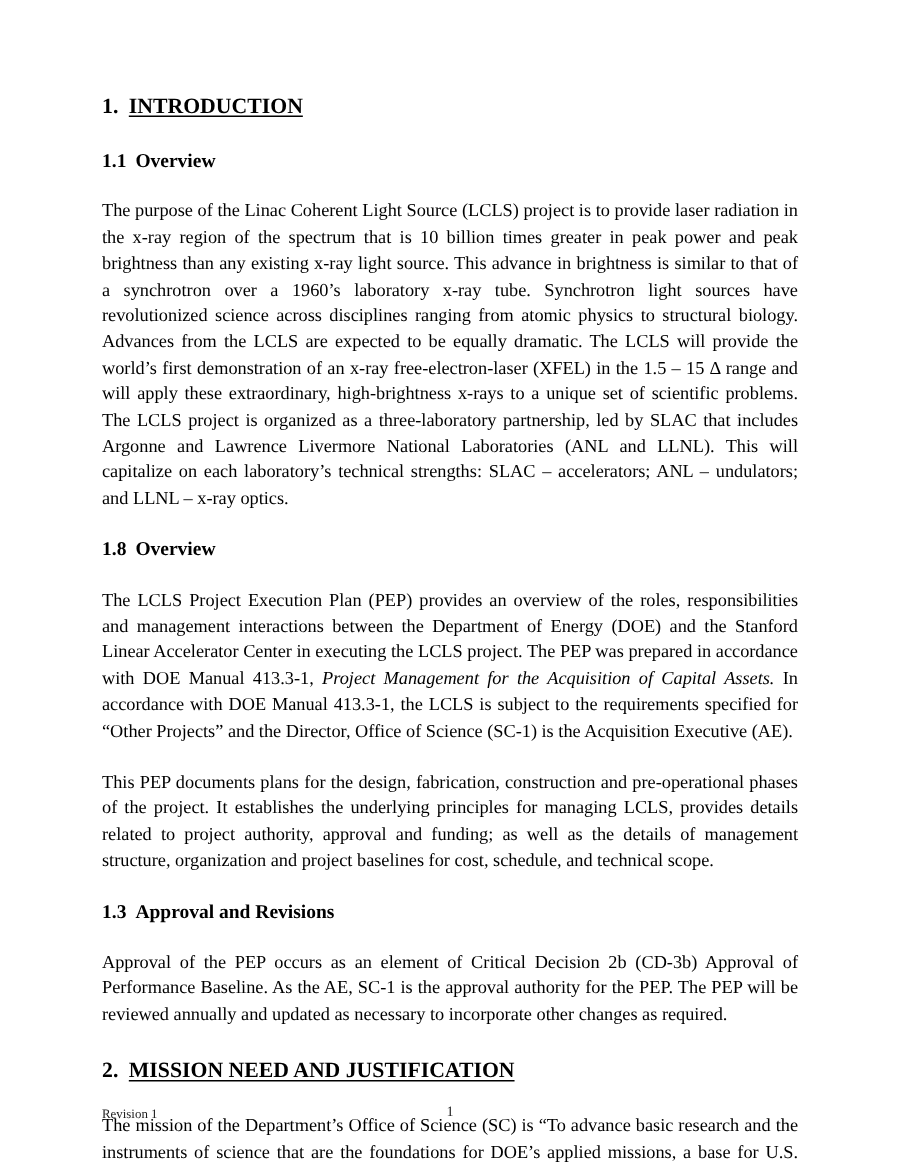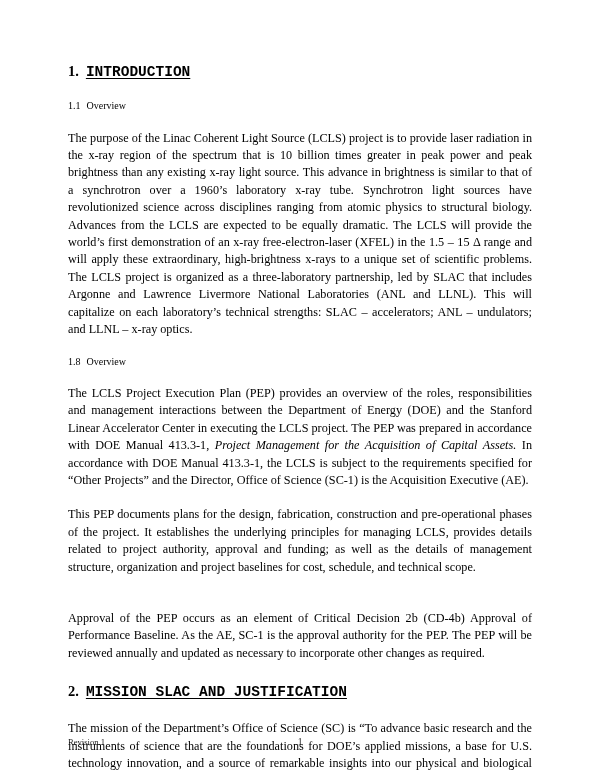--- a/index.html
+++ b/index.html
@@ -31,25 +31,24 @@
     line-height: 1.25;
     white-space: nowrap;
   }
   .h1 .num {
     text-decoration: none;
     margin-right: 7px;
   }
   .h1 .txt {
     text-decoration: underline;
     text-underline-offset: 2px;
-    font-family: Liberation Mono, monospace;
   }
   .h2 {
-    font-size: 10px;
-    font-weight: normal;
+    font-size: 13px;
+    font-weight: bold;
     line-height: 1.25;
     margin: 0;
   }
   .h2 .num {
     margin-right: 6px;
   }
 
   
   .para {
     font-size: 12.2px;
@@ -114,27 +113,30 @@
 
     <h2 class="h2">
       <span class="num">1.8</span><span>Overview</span>
     </h2>
     <div class="sp-after-h2"></div>
     <p class="para">The LCLS Project Execution Plan (PEP) provides an overview of the roles, responsibilities and management interactions between the Department of Energy (DOE) and the Stanford Linear Accelerator Center in executing the LCLS project. The PEP was prepared in accordance with DOE Manual 413.3-1, <em>Project Management for the Acquisition of Capital Assets.</em>  In accordance with DOE Manual 413.3-1, the LCLS is subject to the requirements specified for “Other Projects” and the Director, Office of Science (SC-1) is the Acquisition Executive (AE).</p>
     <div class="sp-after-para"></div>
     <p class="para">This PEP documents plans for the design, fabrication, construction and pre-operational phases of the project. It establishes the underlying principles for managing LCLS, provides details related to project authority, approval and funding; as well as the details of management structure, organization and project baselines for cost, schedule, and technical scope.</p>
     <div class="sp-before-h2"></div>
 
+    <h2 class="h2">
+      <span class="num">1.3</span><span>Approval and Revisions</span>
+    </h2>
     <div class="sp-after-h2"></div>
-    <p class="para">Approval of the PEP occurs as an element of Critical Decision 2b (CD-4b) Approval of Performance Baseline. As the AE, SC-1 is the approval authority for the PEP.  The PEP will  be reviewed annually and updated as necessary to incorporate other changes as required.</p>
+    <p class="para">Approval of the PEP occurs as an element of Critical Decision 2b (CD-3b) Approval of Performance Baseline. As the AE, SC-1 is the approval authority for the PEP.  The PEP will  be reviewed annually and updated as necessary to incorporate other changes as required.</p>
 
     <div class="sp-before-h1-2"></div>
 
     <h1 class="h1">
-      <span class="num">2.</span><span class="txt">MISSION SLAC AND JUSTIFICATION</span>
+      <span class="num">2.</span><span class="txt">MISSION NEED AND JUSTIFICATION</span>
     </h1>
     <div class="sp-after-h1"></div>
     <p class="para">The mission of the Department’s Office of Science (SC) is “To advance basic research and the instruments of science that are the foundations for DOE’s applied missions, a base for U.S. technology innovation, and a source of remarkable insights into our physical and biological world and the nature of matter and energy.” In turn, SC’s Office of Basic Energy Sciences (BES) Program is charged with planning, constructing, and operating of user facilities to provide</p>
 
   </div>
 
   <div class="footer">
     <span class="rev">Revision 1</span>
     <span class="pageno">1</span>
   </div>

